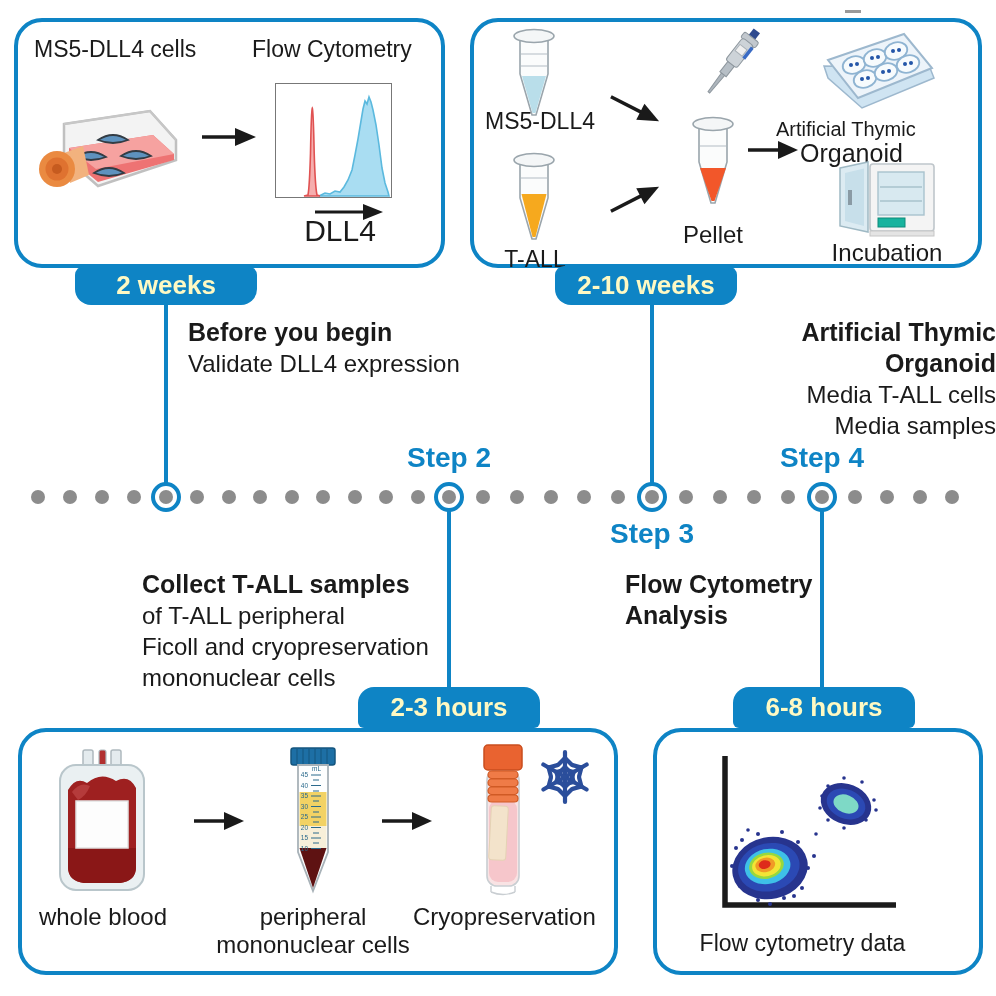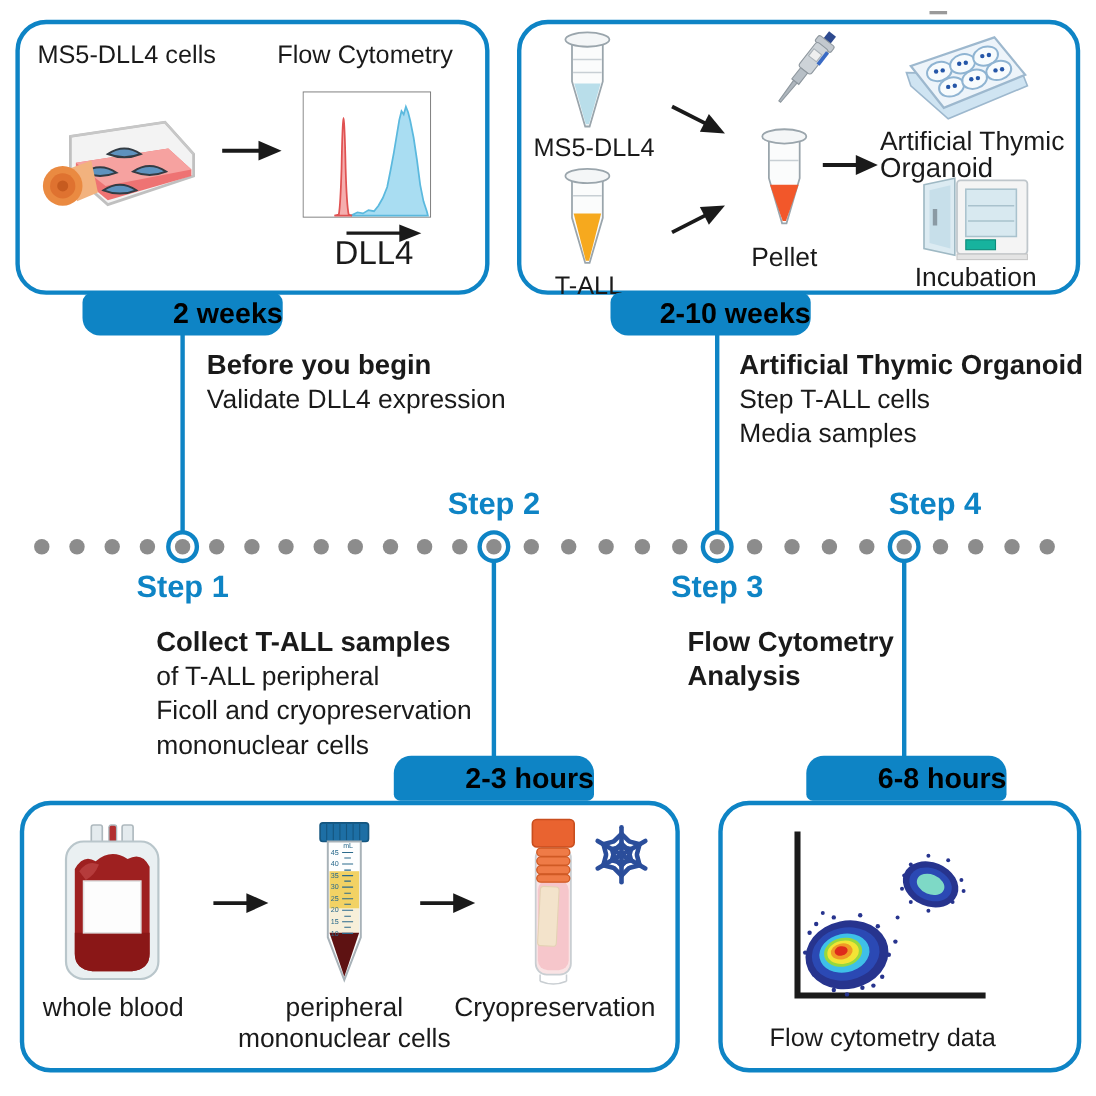--- a/index.html
+++ b/index.html
@@ -6,22 +6,22 @@
   #canvas{position:relative;width:996px;height:996px;background:#fff;overflow:hidden;
           font-family:"Liberation Sans",sans-serif;color:#1a1a1a;}
   .panel{position:absolute;border:4px solid #0E84C5;border-radius:28px;background:#fff;box-sizing:border-box;}
   #panel-expand{left:14px;top:18px;width:431px;height:250px;}
   #panel-organoid{left:470px;top:18px;width:512px;height:250px;}
   #panel-collect{left:18px;top:728px;width:600px;height:247px;}
   #panel-flow{left:653px;top:728px;width:330px;height:247px;}
   .abs{position:absolute;}
   .lbl{position:absolute;font-size:23px;line-height:26px;color:#1a1a1a;white-space:nowrap;}
   .lbl.c{text-align:center;}
-  .badge{position:absolute;background:#0E84C5;color:#000000;font-weight:bold;font-size:26px;
-         text-align:right;z-index:5;}
+  .badge{position:absolute;background:#0E84C5;color:#fef9c3;font-weight:bold;font-size:26px;
+         text-align:center;z-index:5;}
   .badge.topstyle{border-radius:9px 9px 16px 16px;height:39px;line-height:39px;}
   .badge.botstyle{border-radius:16px 16px 6px 6px;height:41px;line-height:41px;}
   .vline{position:absolute;width:4px;background:#0E84C5;z-index:1;}
   #timeline-dots{position:absolute;left:0;top:490px;width:996px;height:14px;z-index:2;}
   .tl-dot{position:absolute;top:0;width:14px;height:14px;border-radius:50%;background:#8C8C8C;}
   .tl-ring{position:absolute;top:-8px;width:30px;height:30px;border-radius:50%;
            border:4px solid #0E84C5;box-sizing:border-box;background:transparent;}
   .tl-step{position:absolute;width:140px;text-align:center;font-weight:bold;font-size:28px;color:#0E84C5;white-space:nowrap;}
   .tl-step.above{top:-48px;}
   .tl-step.below{top:28px;}
@@ -79,21 +79,21 @@
 
   <div id="panel-organoid" class="panel"></div>
 
   <svg class="abs" style="left:511px;top:26px;" width="46" height="96" viewBox="0 0 46 96">
     <path d="M9,14 L9,48 L21,89 L25,89 L37,48 L37,14 Z" fill="#FBFCFC" stroke="#9AA5AC" stroke-width="1.6"></path>
     <path d="M11,50 L21.5,87 L24.5,87 L35,50 Z" fill="#B9DEEA"></path>
     <line x1="10" y1="28" x2="36" y2="28" stroke="#C8CFD4" stroke-width="1.4"></line>
     <line x1="10" y1="40" x2="36" y2="40" stroke="#C8CFD4" stroke-width="1.4"></line>
     <ellipse cx="23" cy="10" rx="20" ry="6.5" fill="#F4F6F7" stroke="#9AA5AC" stroke-width="1.6"></ellipse>
   </svg>
-  <div class="lbl c" style="left:465px;top:121px;width:150px;">MS5-DLL4</div>
+  <div class="lbl c" style="left:465px;top:108px;width:150px;">MS5-DLL4</div>
 
   <svg class="abs" style="left:511px;top:150px;" width="46" height="96" viewBox="0 0 46 96">
     <path d="M9,14 L9,48 L21,89 L25,89 L37,48 L37,14 Z" fill="#FBFCFC" stroke="#9AA5AC" stroke-width="1.6"></path>
     <path d="M10.5,44 L21.5,87 L24.5,87 L35.5,44 Z" fill="#F6A91E"></path>
     <line x1="10" y1="28" x2="36" y2="28" stroke="#C8CFD4" stroke-width="1.4"></line>
     <ellipse cx="23" cy="10" rx="20" ry="6.5" fill="#F4F6F7" stroke="#9AA5AC" stroke-width="1.6"></ellipse>
   </svg>
   <div class="lbl c" style="left:480px;top:246px;width:110px;">T-ALL</div>
 
   <svg class="abs" style="left:606px;top:98px;transform:rotate(27deg);" width="58" height="22" viewBox="0 0 58 22">
@@ -149,21 +149,21 @@
       <circle cx="77" cy="25" r="2"></circle>
         <circle cx="83" cy="24" r="2"></circle>
       <circle cx="46" cy="53" r="2"></circle>
         <circle cx="52" cy="52" r="2"></circle>
       <circle cx="67" cy="46" r="2"></circle>
         <circle cx="73" cy="45" r="2"></circle>
       <circle cx="89" cy="38" r="2"></circle>
         <circle cx="95" cy="37" r="2"></circle>
     </g>
   </svg>
-  <div class="lbl" style="left:800px;top:116px;font-size:24px;">Artificial Thymic</div>
+  <div class="lbl" style="left:776px;top:116px;font-size:20px;">Artificial Thymic</div>
   <div class="lbl" style="left:800px;top:140px;font-size:25px;">Organoid</div>
 
   <svg class="abs" style="left:838px;top:160px;" width="102" height="80" viewBox="0 0 102 80">
     <polygon points="2,8 30,2 30,72 2,66" fill="#DCEBF2" stroke="#9FB9C4" stroke-width="1.5"></polygon>
     <polygon points="7,13 26,8.5 26,66 7,61" fill="#C7DFEA"></polygon>
     <rect x="10" y="30" width="4" height="15" fill="#8A9AA4"></rect>
     <rect x="32" y="4" width="64" height="67" rx="3" fill="#F4F4F4" stroke="#BFC6CB" stroke-width="1.6"></rect>
     <rect x="40" y="12" width="46" height="43" fill="#D8E9F0" stroke="#A9C2CD" stroke-width="1.4"></rect>
     <line x1="42" y1="27" x2="84" y2="27" stroke="#A9C2CD" stroke-width="1.4"></line>
     <line x1="42" y1="41" x2="84" y2="41" stroke="#A9C2CD" stroke-width="1.4"></line>
@@ -206,36 +206,35 @@
       <div class="tl-dot" style="left: 679px;"></div>
       <div class="tl-dot" style="left: 713px;"></div>
       <div class="tl-dot" style="left: 747px;"></div>
       <div class="tl-dot" style="left: 781px;"></div>
       <div class="tl-dot" style="left: 815px;"></div>
       <div class="tl-dot" style="left: 847.5px;"></div>
       <div class="tl-dot" style="left: 880px;"></div>
       <div class="tl-dot" style="left: 912.5px;"></div>
       <div class="tl-dot" style="left: 945px;"></div>
       <div class="tl-ring" style="left: 151px;"></div>
-      <div class="tl-step below" style="left: 96px;">Step 1</div>
       <div class="tl-ring" style="left: 434px;"></div>
       <div class="tl-step above" style="left: 379px;">Step 2</div>
       <div class="tl-ring" style="left: 637px;"></div>
       <div class="tl-step below" style="left: 582px;">Step 3</div>
       <div class="tl-ring" style="left: 807px;"></div>
-      <div class="tl-step above" style="left: 752px; text-align: right;">Step 4</div>
+      <div class="tl-step above" style="left: 752px;">Step 4</div>
     </div>
 
   <div class="ann" style="left:188px;top:317px;">
     <div class="t">Before you begin</div>
     <div>Validate DLL4 expression</div>
   </div>
-  <div class="ann" style="left:672px;top:317px;">
+  <div class="ann" style="left:708px;top:317px;text-align:right;">
     <div class="t">Artificial Thymic Organoid</div>
-    <div>Step T-ALL cells</div>
+    <div>Media T-ALL cells</div>
     <div>Media samples</div>
   </div>
   <div class="ann" style="left:142px;top:569px;">
     <div class="t">Collect T-ALL samples</div>
     <div>of T-ALL peripheral</div>
     <div>Ficoll and cryopreservation</div>
     <div>mononuclear cells</div>
   </div>
   <div class="ann" style="left:625px;top:569px;">
     <div class="t">Flow Cytometry</div>

